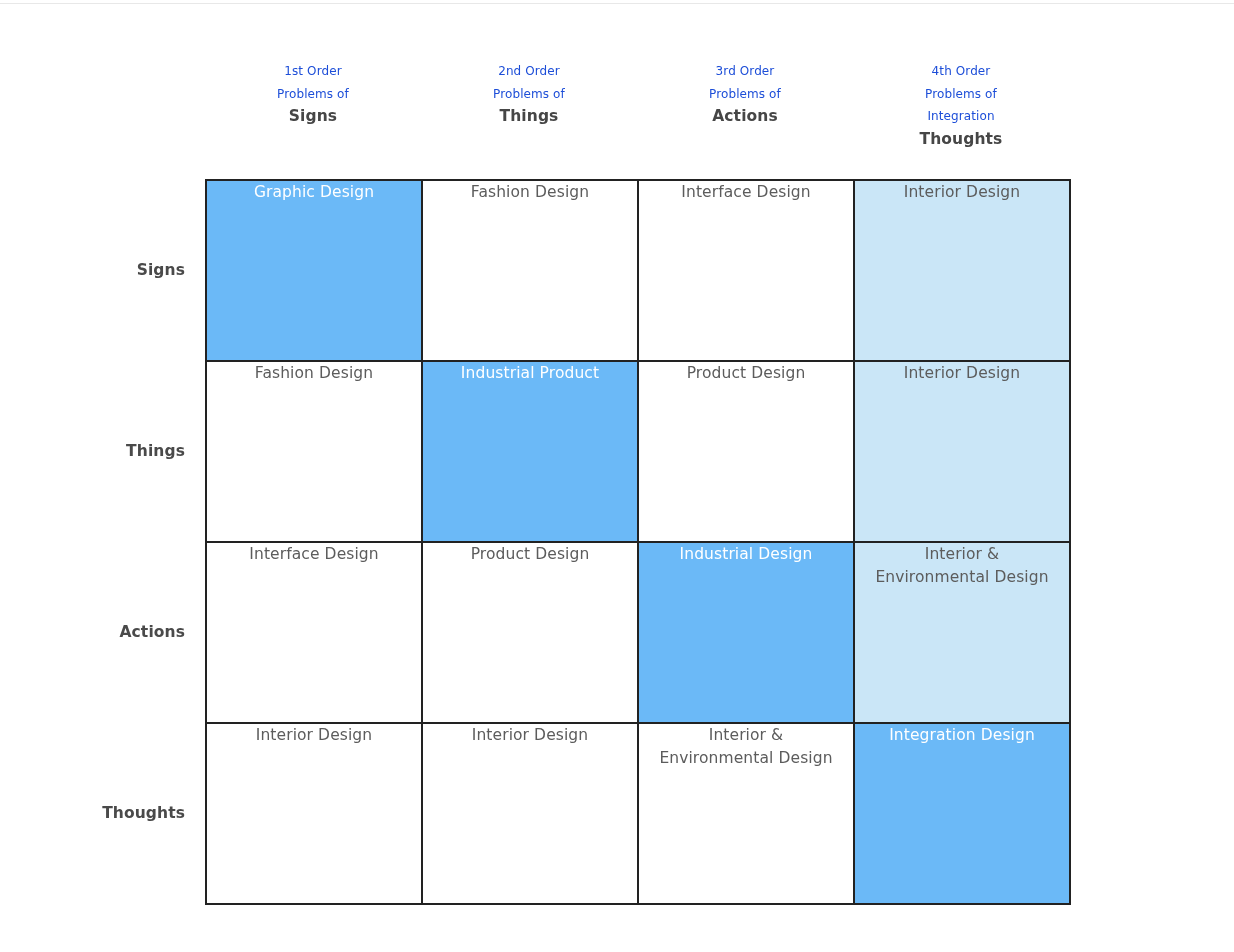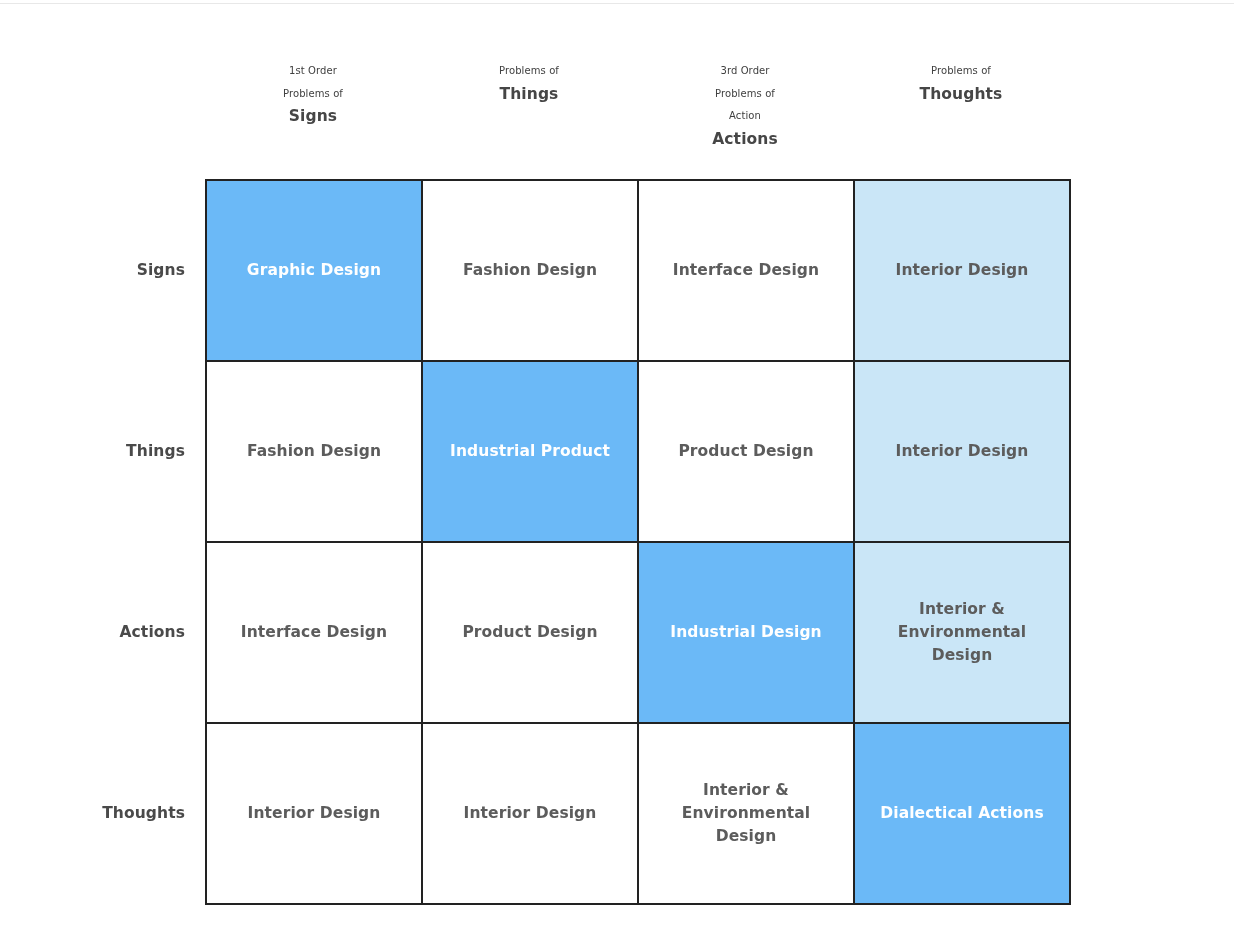--- a/index.html
+++ b/index.html
@@ -32,22 +32,22 @@
     width: 864px;
     display: flex;
   }
   .col-header {
     width: 216px;
     text-align: center;
     line-height: 22.5px;
   }
   .col-header .ln {
     display: block;
-    font-size: 10px;
-    color: #404040;
+    font-size: 12px;
+    color: #1d4ed8;
     letter-spacing: 0.1px;
   }
   .col-header .ln-strong {
     display: block;
     font-size: 15.5px;
     font-weight: bold;
     color: #464646;
     letter-spacing: 0.1px;
   }
 
@@ -89,30 +89,28 @@
     grid-template-rows: repeat(4, 181px);
     border-top: 2px solid #222222;
     border-left: 2px solid #222222;
     box-sizing: content-box;
   }
   .cell {
     box-sizing: border-box;
     border-right: 2px solid #222222;
     border-bottom: 2px solid #222222;
     display: flex;
-    align-items: center;
     justify-content: center;
     text-align: center;
     padding: 0 14px;
     font-size: 15.5px;
     line-height: 23px;
     color: #5c5c5c;
     background: #ffffff;
     letter-spacing: 0.1px;
-    font-weight: bold;
   }
   .cell.tint-light {
     background: #cae6f7;
     color: #5c5c5c;
   }
   .cell.tint-strong {
     background: #6bb9f7;
     color: #ffffff;
   }
   .cell-label {
@@ -127,33 +125,35 @@
 
 <div class="col-headers">
 
   <div class="col-header">
     <span class="ln">1st Order</span>
     <span class="ln">Problems of</span>
     <span class="ln-strong">Signs</span>
   </div>
 
   <div class="col-header">
+    <span class="ln">2nd Order</span>
     <span class="ln">Problems of</span>
     <span class="ln-strong">Things</span>
   </div>
 
   <div class="col-header">
     <span class="ln">3rd Order</span>
     <span class="ln">Problems of</span>
-    <span class="ln">Action</span>
     <span class="ln-strong">Actions</span>
   </div>
 
   <div class="col-header">
-    <span class="ln">Problems of</span>
+    <span class="ln">4th Order</span>
+    <span class="ln">Problems of</span>
+    <span class="ln">Integration</span>
     <span class="ln-strong">Thoughts</span>
   </div>
 
 </div>
 
 <div class="row-labels">
   <div class="row-label r0">Signs</div>
   <div class="row-label r1">Things</div>
   <div class="row-label r2">Actions</div>
   <div class="row-label r3">Thoughts</div>
@@ -203,16 +203,16 @@
   <div class="cell">
     <span class="cell-label">Interior Design</span>
   </div>
   <div class="cell">
     <span class="cell-label">Interior Design</span>
   </div>
   <div class="cell">
     <span class="cell-label">Interior &amp; Environmental Design</span>
   </div>
   <div class="cell tint-strong">
-    <span class="cell-label">Dialectical Actions</span>
+    <span class="cell-label">Integration Design</span>
   </div>
 
 </div>
 
 </body></html>

